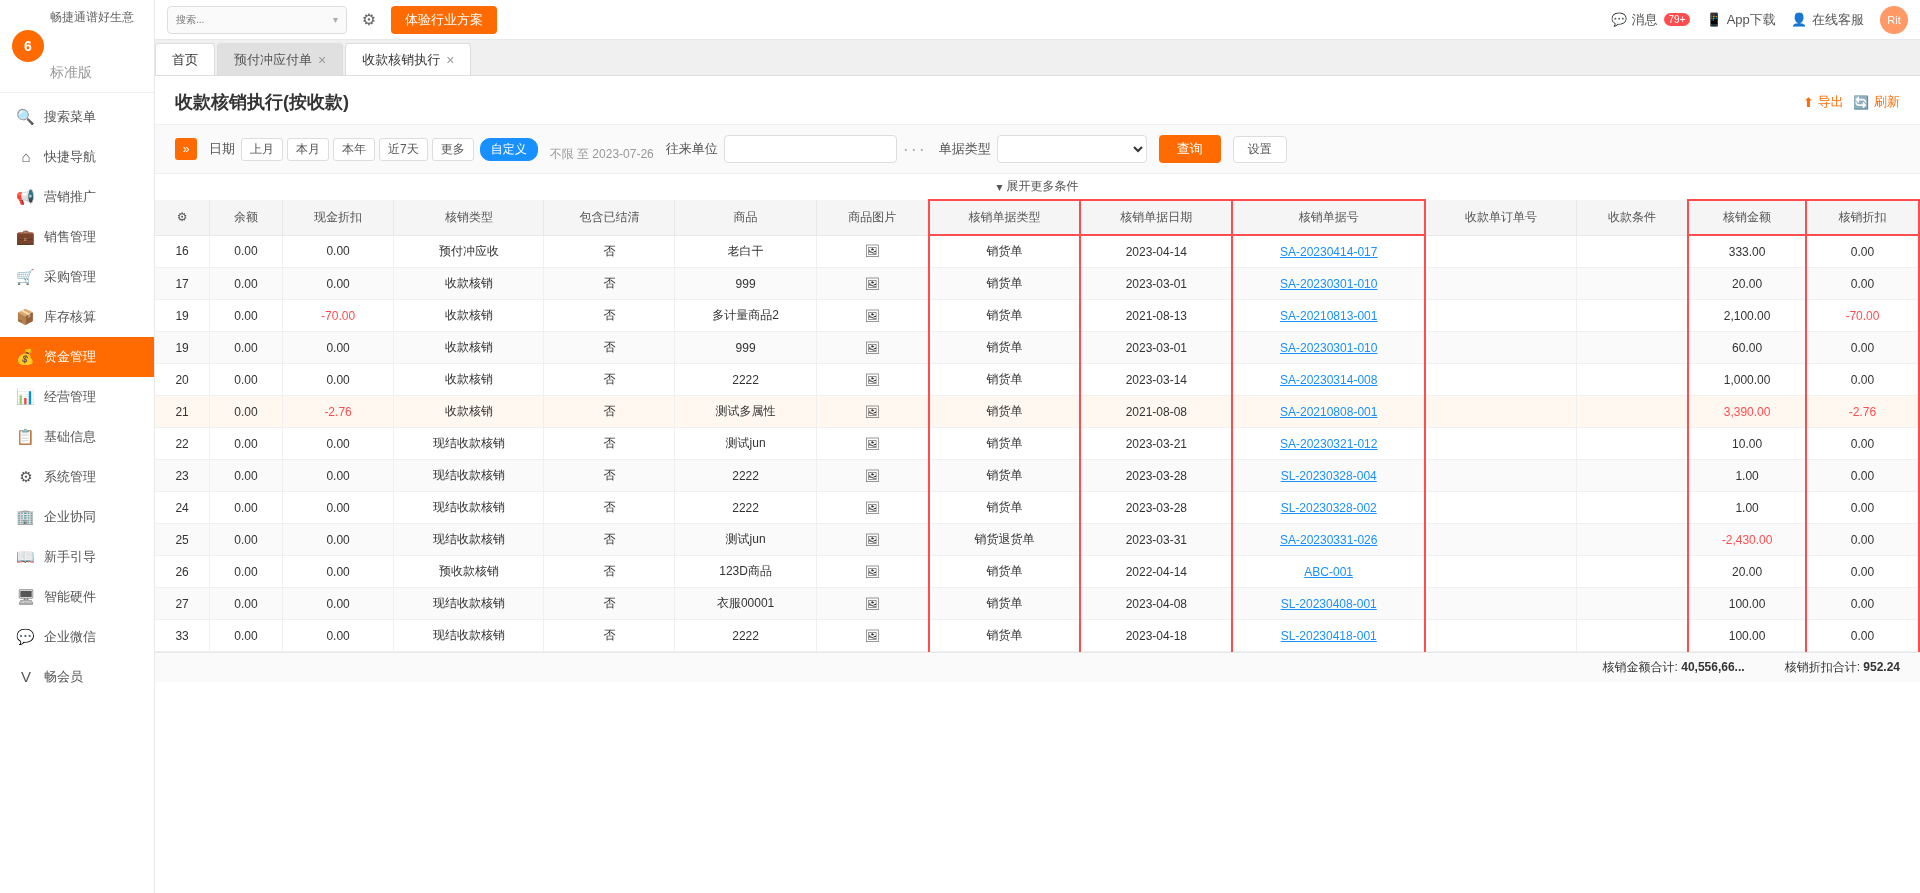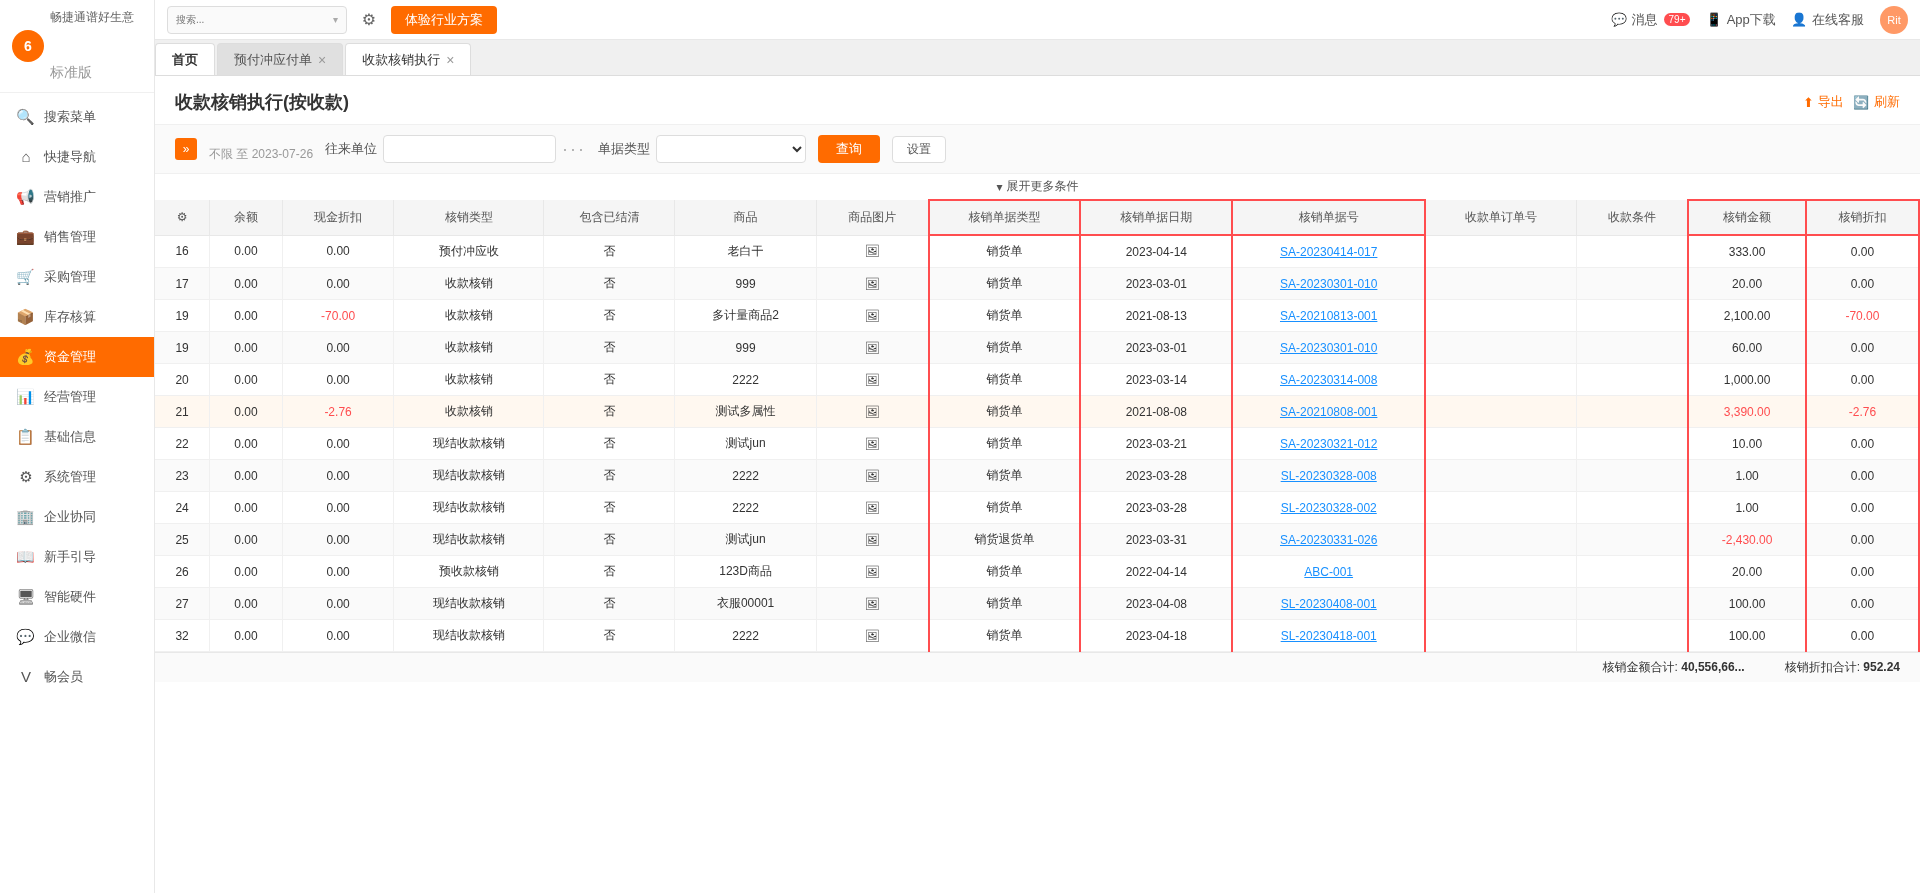--- a/index.html
+++ b/index.html
@@ -29,21 +29,21 @@
     .topbar-btn-orange { background: #ff6b00; color: white; border: none; border-radius: 4px; padding: 5px 14px; cursor: pointer; font-size: 13px; }
     .topbar-right { margin-left: auto; display: flex; align-items: center; gap: 16px; color: #555; font-size: 13px; }
     .badge { background: #ff4d4f; color: white; border-radius: 10px; font-size: 10px; padding: 1px 5px; margin-left: 2px; }
     .topbar-right-item { display: flex; align-items: center; cursor: pointer; gap: 4px; }
 
     
     .tabs { height: 36px; background: #f0f0f0; display: flex; align-items: flex-end; border-bottom: 1px solid #ddd; padding-left: 0; }
     .tab { height: 32px; padding: 0 16px; display: flex; align-items: center; cursor: pointer; font-size: 13px; background: #e0e0e0; border: 1px solid #ddd; border-bottom: none; border-radius: 4px 4px 0 0; margin-right: 2px; color: #555; gap: 6px; }
     .tab.active { background: #fff; color: #333; font-weight: 500; }
     .tab .close-btn { color: #999; font-size: 14px; cursor: pointer; }
-    .tab.home { background: #fff; color: #333; font-weight: 700; }
+    .tab.home { background: #fff; color: #333; font-weight: 400; }
 
     
     .content { flex: 1; background: #fff; overflow: hidden; display: flex; flex-direction: column; }
     .content-header { padding: 14px 20px 10px; border-bottom: 1px solid #f0f0f0; display: flex; align-items: center; justify-content: space-between; }
     .page-title { font-size: 18px; font-weight: 600; color: #333; }
     .header-actions { display: flex; gap: 10px; }
     .action-btn { display: flex; align-items: center; gap: 4px; color: #ff6b00; cursor: pointer; font-size: 13px; border: none; background: none; }
 
     
     .filter-bar { padding: 10px 20px; background: #fafafa; border-bottom: 1px solid #f0f0f0; display: flex; align-items: center; gap: 12px; flex-wrap: wrap; }
@@ -208,20 +208,31 @@
         </button>
         <button class="action-btn">
           <span>🔄</span>
           <span>刷新</span>
         </button>
       </div>
     </div>
 
     <div class="filter-bar">
       <div class="expand-btn">»</div>
+      <div class="filter-group">
+        <span class="filter-label">日期</span>
+        <div class="filter-date-btns" id="date-btns">
+            <span class="date-btn">上月</span>
+            <span class="date-btn">本月</span>
+            <span class="date-btn">本年</span>
+            <span class="date-btn">近7天</span>
+            <span class="date-btn">更多</span>
+          </div>
+        <span class="date-btn custom">自定义</span>
+      </div>
       <div style="display:flex;flex-direction:column;margin-top:8px;">
         <div class="filter-date-range">不限 至 2023-07-26</div>
       </div>
       <div class="filter-group">
         <span class="filter-label">往来单位</span>
         <input class="filter-input" type="text" style="">
         <span class="filter-dots">···</span>
       </div>
       <div class="filter-group">
         <span class="filter-label">单据类型</span>
@@ -374,21 +385,21 @@
             <tr>
               <td>23</td>
               <td>0.00</td>
               <td>0.00</td>
               <td>现结收款核销</td>
               <td>否</td>
               <td>2222</td>
               <td>🖼</td>
               <td style="border-left: 2px solid rgb(255, 77, 79); border-right: 2px solid rgb(255, 77, 79);">销货单</td>
               <td style="border-left: 2px solid rgb(255, 77, 79); border-right: 2px solid rgb(255, 77, 79);">2023-03-28</td>
-              <td class="link" style="border-left: 2px solid rgb(255, 77, 79); border-right: 2px solid rgb(255, 77, 79);">SL-20230328-008</td>
+              <td class="link" style="border-left: 2px solid rgb(255, 77, 79); border-right: 2px solid rgb(255, 77, 79);">SL-20230328-004</td>
               <td></td>
               <td></td>
               <td style="border-left: 2px solid rgb(255, 77, 79); border-right: 2px solid rgb(255, 77, 79);">1.00</td>
               <td style="border-left: 2px solid rgb(255, 77, 79); border-right: 2px solid rgb(255, 77, 79);">0.00</td>
             </tr>
             <tr>
               <td>24</td>
               <td>0.00</td>
               <td>0.00</td>
               <td>现结收款核销</td>
@@ -445,21 +456,21 @@
               <td>🖼</td>
               <td style="border-left: 2px solid rgb(255, 77, 79); border-right: 2px solid rgb(255, 77, 79);">销货单</td>
               <td style="border-left: 2px solid rgb(255, 77, 79); border-right: 2px solid rgb(255, 77, 79);">2023-04-08</td>
               <td class="link" style="border-left: 2px solid rgb(255, 77, 79); border-right: 2px solid rgb(255, 77, 79);">SL-20230408-001</td>
               <td></td>
               <td></td>
               <td style="border-left: 2px solid rgb(255, 77, 79); border-right: 2px solid rgb(255, 77, 79);">100.00</td>
               <td style="border-left: 2px solid rgb(255, 77, 79); border-right: 2px solid rgb(255, 77, 79);">0.00</td>
             </tr>
             <tr>
-              <td>32</td>
+              <td>33</td>
               <td>0.00</td>
               <td>0.00</td>
               <td>现结收款核销</td>
               <td>否</td>
               <td>2222</td>
               <td>🖼</td>
               <td style="border-left: 2px solid rgb(255, 77, 79); border-right: 2px solid rgb(255, 77, 79);">销货单</td>
               <td style="border-left: 2px solid rgb(255, 77, 79); border-right: 2px solid rgb(255, 77, 79);">2023-04-18</td>
               <td class="link" style="border-left: 2px solid rgb(255, 77, 79); border-right: 2px solid rgb(255, 77, 79);">SL-20230418-001</td>
               <td></td>

